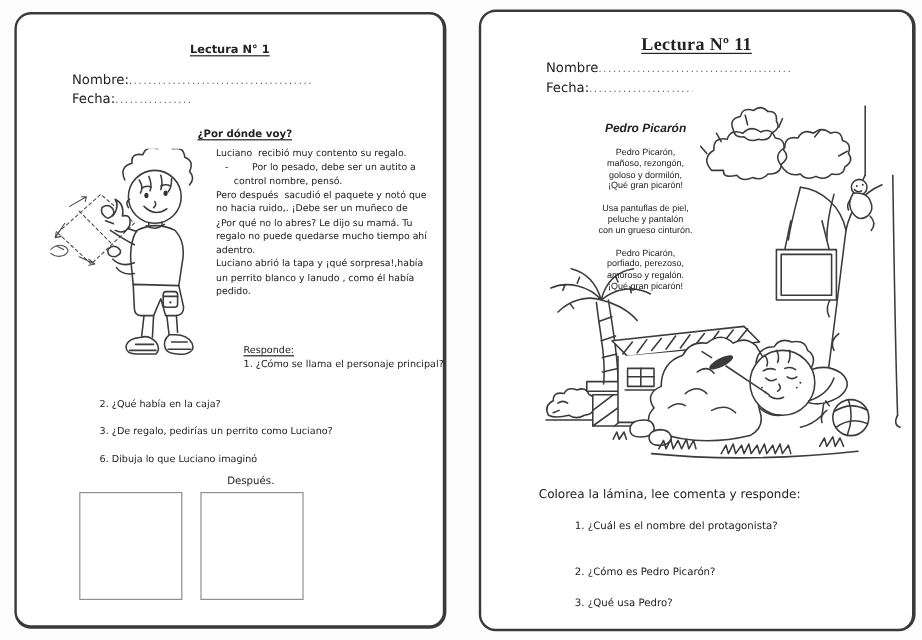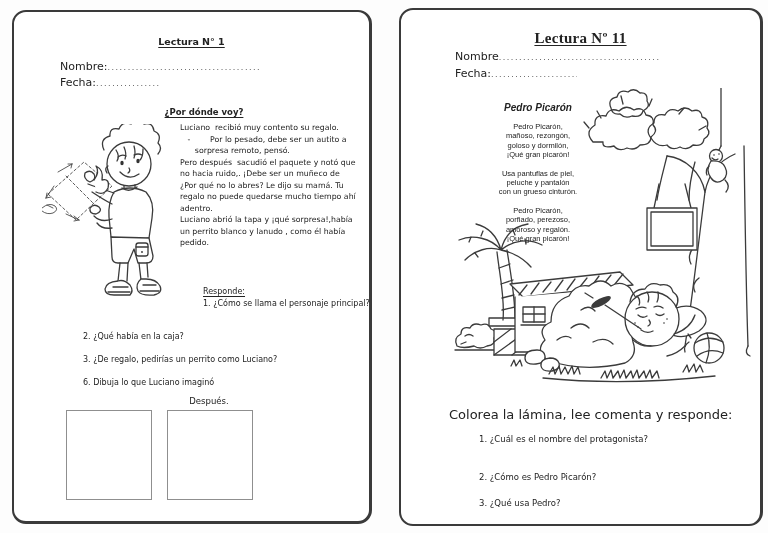--- a/index.html
+++ b/index.html
@@ -21,21 +21,21 @@
   .story-title{font-size:8.5px;font-weight:bold;text-decoration:underline;text-underline-offset:2px;text-align:center;}
   .story div{white-space:pre;font-size:7.8px;line-height:11.5px;}
   .q{font-size:8px;padding-left:23px;}
   .underl{text-decoration:underline;text-underline-offset:2px;}
   .boxlabel{font-size:8.5px;text-align:center;}
   .drawbox{border:1px solid #8f8f8f;background:#fff;}
   .poem{text-align:center;}
   .poem-title{font-family:"Liberation Sans",sans-serif;font-weight:bold;font-style:italic;font-size:10px;margin-bottom:9px;}
   .poem .line{font-family:"Liberation Sans",sans-serif;font-size:7.5px;line-height:9.4px;}
   .stanza{margin-bottom:9px;}
-  .instr{font-size:13px;}
+  .instr{font-size:10px;}
   .qr{font-size:8.5px;margin-left:28px;}
   svg{display:block;}
   .ink{stroke:#3b3b3b;fill:none;stroke-width:1.3;stroke-linecap:round;stroke-linejoin:round;}
   .ink-thin{stroke:#4a4a4a;fill:none;stroke-width:.9;stroke-linecap:round;stroke-linejoin:round;}
   .whitefill{fill:#fff;}
 </style>
 </head>
 <body>
 
 <div class="page" id="page-left">
@@ -87,21 +87,21 @@
       <path d="M76,157 Q64,158 63,165 Q63,171 72,171 L88,171 Q92,167 88,161 Q82,155 76,157 Z" class="whitefill"></path>
       <path d="M71,163 L86,163 M66,168 L88,168"></path>
       <path d="M99,155 Q93,160 96,167 Q99,172 112,171 Q121,169 118,162 Q114,155 104,155 Z" class="whitefill"></path>
       <path d="M101,161 L114,161 M98,167 L117,167"></path>
     </g>
   </svg>
 
   <div class="abs story" style="left:166px;top:110px;width:186px;">
     <div>Luciano  recibió muy contento su regalo.</div>
     <div>   -        Por lo pesado, debe ser un autito a</div>
-    <div>      sorpresa remoto, pensó.</div>
+    <div>      control nombre, pensó.</div>
     <div>Pero después  sacudió el paquete y notó que</div>
     <div>no hacia ruido,. ¡Debe ser un muñeco de</div>
     <div>¿Por qué no lo abres? Le dijo su mamá. Tu</div>
     <div>regalo no puede quedarse mucho tiempo ahí</div>
     <div>adentro.</div>
     <div>Luciano abrió la tapa y ¡qué sorpresa!,había</div>
     <div>un perrito blanco y lanudo , como él había</div>
     <div>pedido.</div>
   </div>
 

